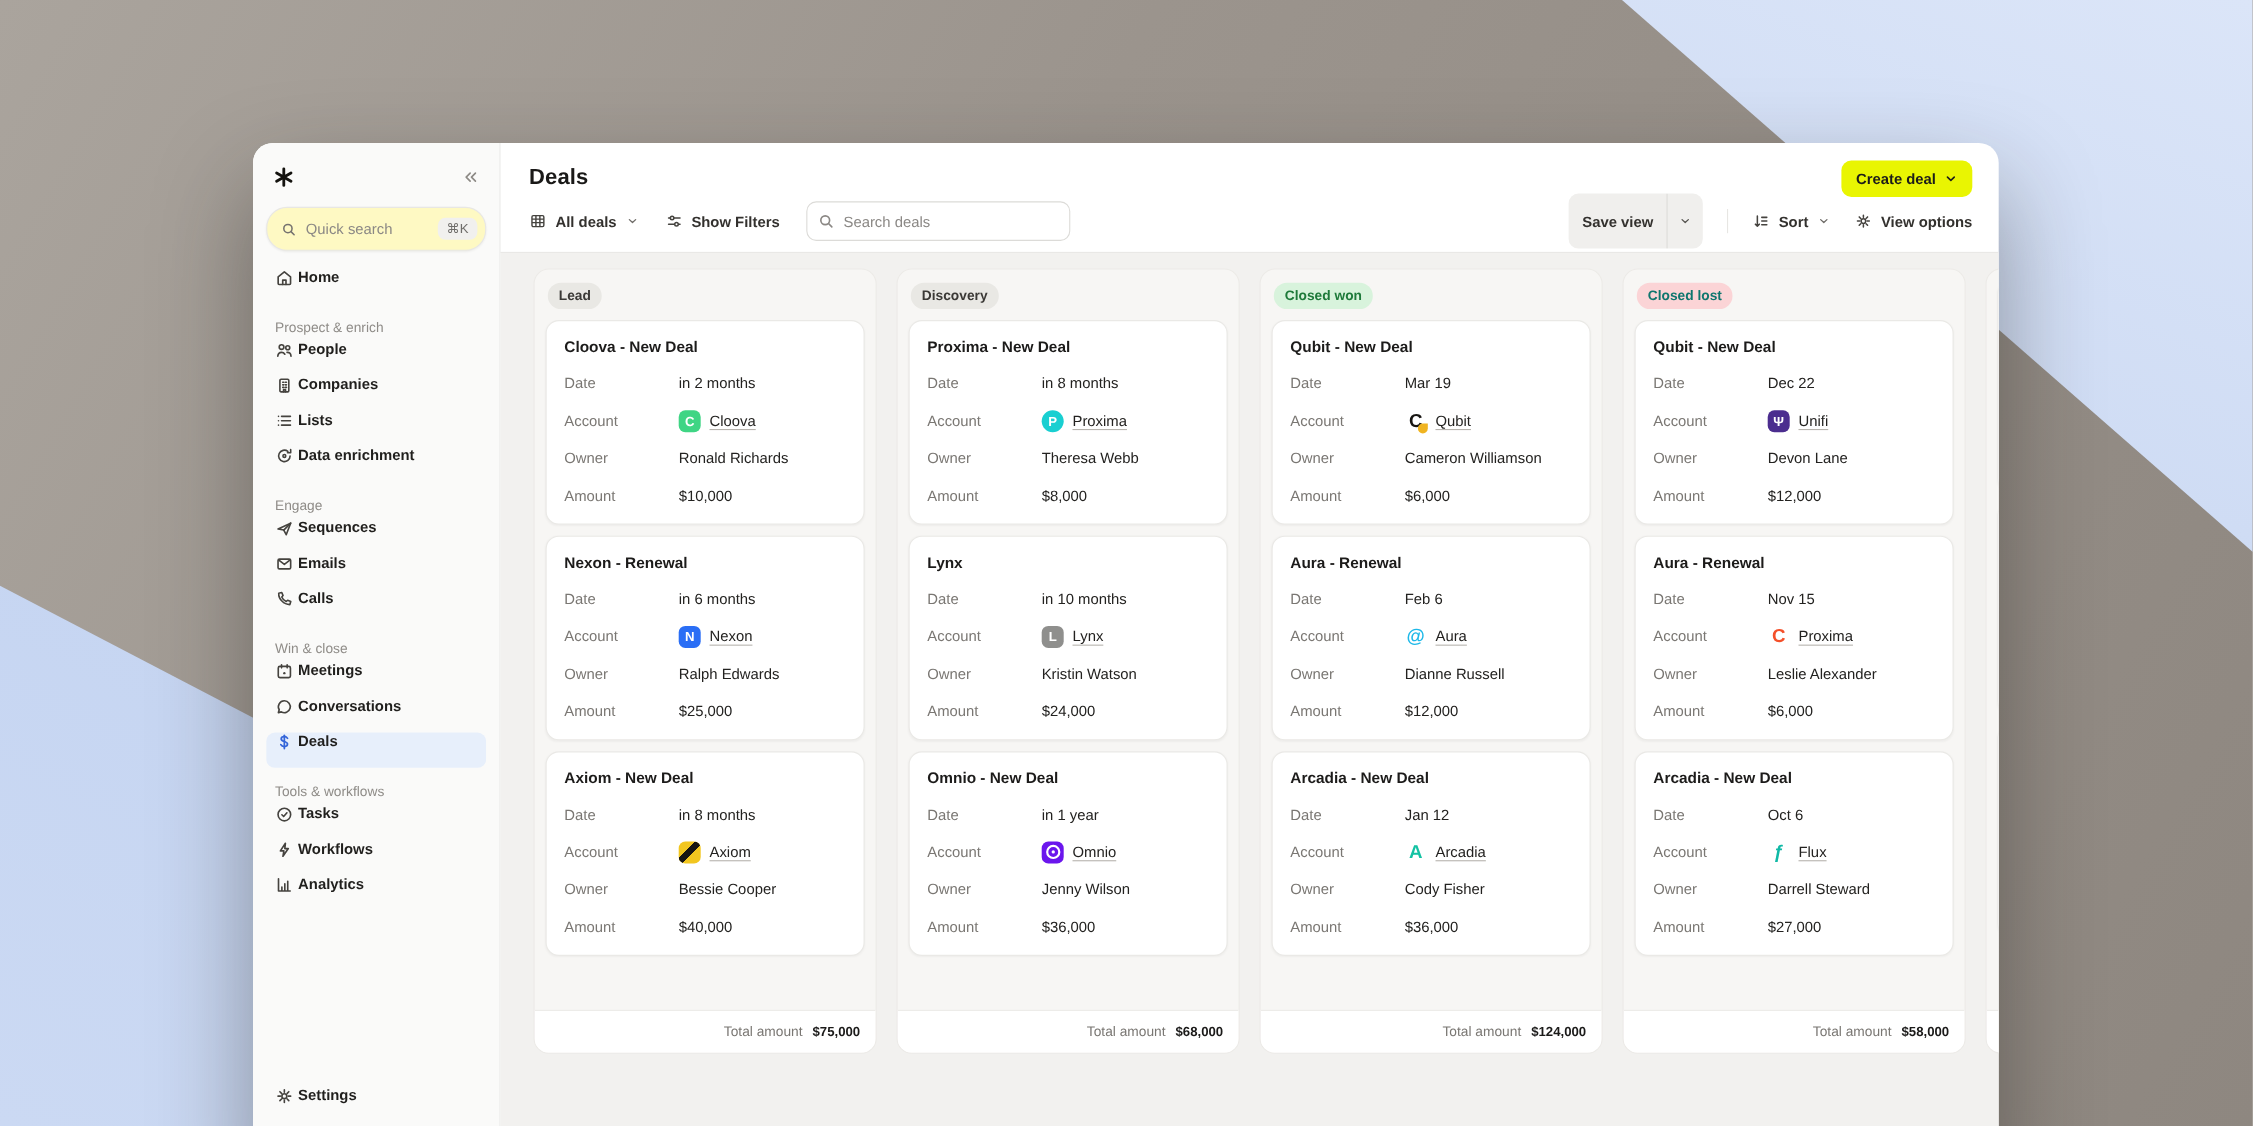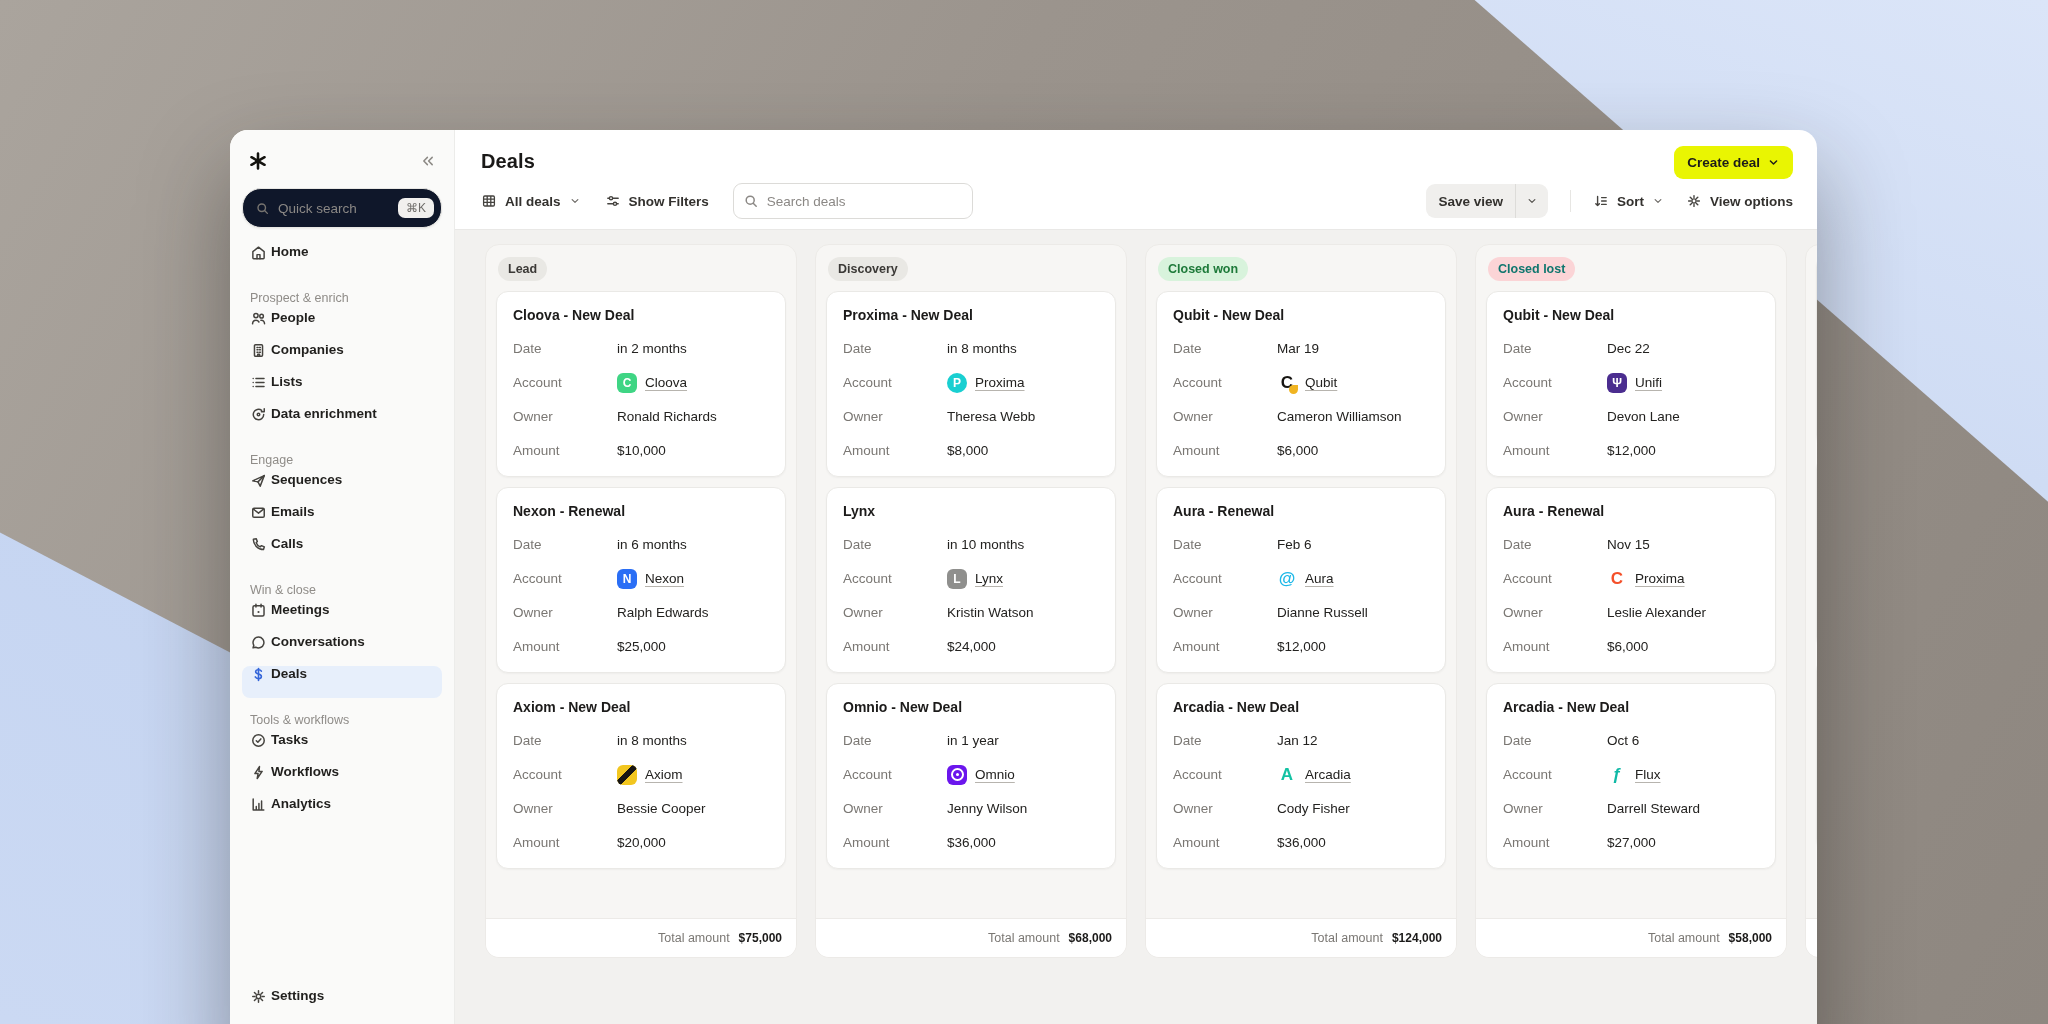--- a/index.html
+++ b/index.html
@@ -26,21 +26,21 @@
     display:flex;
   }
   
   .sidebar{width:225px;min-width:225px;background:#fafaf9;border-right:1px solid #ececea;
     display:flex;flex-direction:column;padding:16px 12px 18px 12px;box-sizing:border-box;}
   .sb-top{display:flex;align-items:center;justify-content:space-between;padding:0 6px;height:30px;}
   .logo{width:20px;height:20px;display:inline-block;}
   .logo svg{width:100%;height:100%;}
   .collapse{width:16px;height:16px;color:#8d8a86;cursor:pointer;}
   .collapse svg{width:100%;height:100%;}
-  .qsearch{margin-top:12px;height:38px;background:#0f172a;border:1px solid #e8e7e4;border-radius:19px;
+  .qsearch{margin-top:12px;height:38px;background:#fef9c3;border:1px solid #e8e7e4;border-radius:19px;
     box-shadow:0 1px 2px rgba(40,38,35,.07);display:flex;align-items:center;gap:8px;padding:0 7px 0 12px;cursor:pointer;}
   .qsearch .ico{width:15px;height:15px;color:#76736f;}
   .qs-text{flex:1;font-size:13.5px;color:#8b8885;}
   .kbd{background:#f1f0ee;border-radius:7px;padding:3px 8px;font-size:12px;color:#6f6d6a;}
   nav{margin-top:16px;flex:1;overflow:hidden;}
   .nav-section{display:block;margin:15px 0 5px 8px;font-size:12.5px;color:#8f8c88;}
   .nav-item{display:flex;gap:4px;height:32px;padding:0 8px;border-radius:8px;cursor:pointer;}
   .nav-item .ico{width:17px;height:17px;color:#45433f;flex:none;display:inline-flex;}
   .nav-item .ico svg{width:100%;height:100%;}
   .nav-item .lbl{font-size:13.5px;font-weight:700;color:#201f1d;white-space:nowrap;}
@@ -65,21 +65,21 @@
   .tb-item .ico{width:16px;height:16px;color:#45433f;display:inline-flex;}
   .tb-item .ico svg{width:100%;height:100%;}
   .tb-item .chev{width:12px;height:12px;color:#6e6b67;}
   .search-wrap{position:relative;}
   .search-wrap .ico{position:absolute;left:10px;top:10px;width:16px;height:16px;color:#8b8885;}
   .search-wrap .ico svg{width:100%;height:100%;}
   .search-input{width:240px;height:36px;box-sizing:border-box;border:1px solid #dcdbd8;border-radius:9px;
     padding:0 12px 0 33px;font-size:13.5px;color:#33312e;outline:none;background:#fff;font-family:inherit;}
   .search-input::placeholder{color:#8b8885;}
   .tb-right{margin-left:auto;display:flex;align-items:center;gap:22px;}
-  .save-view{display:flex;align-items:stretch;background:#f0efed;border-radius:9px;overflow:hidden;height:34px;}
+  .save-view{display:flex;align-items:stretch;background:#f0efed;border-radius:9px;overflow:hidden;height:50px;}
   .save-view .sv-label{display:flex;align-items:center;padding:0 12px;font-size:13.5px;font-weight:700;color:#33312e;cursor:pointer;}
   .save-view .sv-div{width:1px;background:#dddcd9;}
   .save-view .sv-chev{display:flex;align-items:center;padding:0 10px;cursor:pointer;color:#55534f;}
   .save-view .sv-chev .chev{width:12px;height:12px;}
   .tb-sep{width:1px;height:22px;background:#e7e6e3;}
   
   .board{flex:1;background:#f2f1ef;border-top:1px solid #e9e8e6;padding:14px 0 0 30px;
     display:flex;gap:18px;overflow:hidden;}
   .column{width:312px;min-width:312px;height:714px;background:#f7f6f4;border:1px solid #eceae7;border-radius:14px;
     box-sizing:border-box;padding:10px;position:relative;overflow:hidden;}
@@ -443,21 +443,21 @@
                   </span>
                   <a class="acc-link" href="#">Axiom</a>
                 </span>
               </div>
               <div class="crow">
                 <span class="cl">Owner</span>
                 <span class="cv">Bessie Cooper</span>
               </div>
               <div class="crow">
                 <span class="cl">Amount</span>
-                <span class="cv">$20,000</span>
+                <span class="cv">$40,000</span>
               </div>
             </article>
           </div><div class="col-footer">
             <span class="tl">Total amount</span>
             <span class="ta">$75,000</span>
           </div></section>
         <section class="column"><span class="badge" style="background: rgb(233, 232, 228); color: rgb(59, 57, 54);">Discovery</span><div class="cards">
             <article class="card">
               <h3>Proxima - New Deal</h3>
               <div class="crow">

